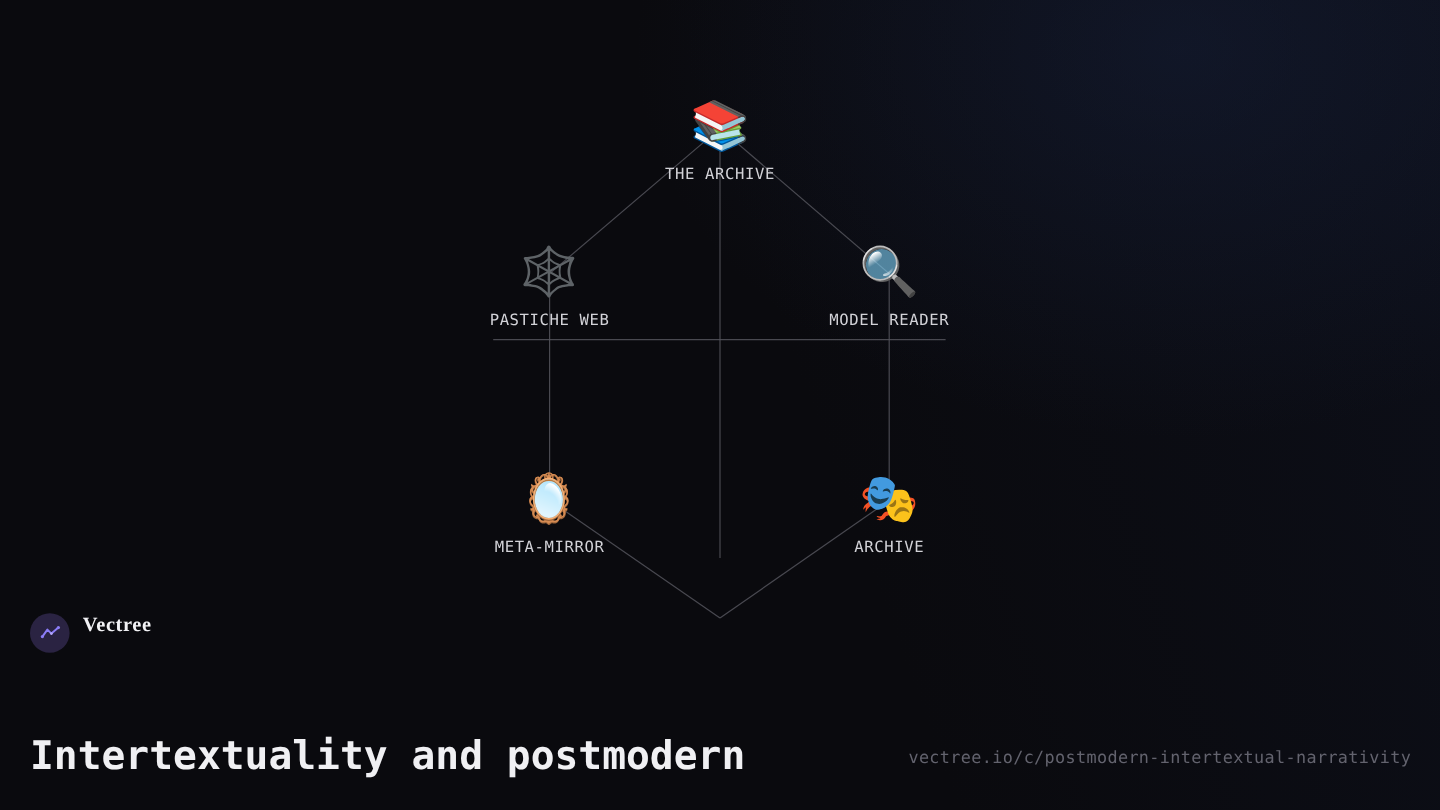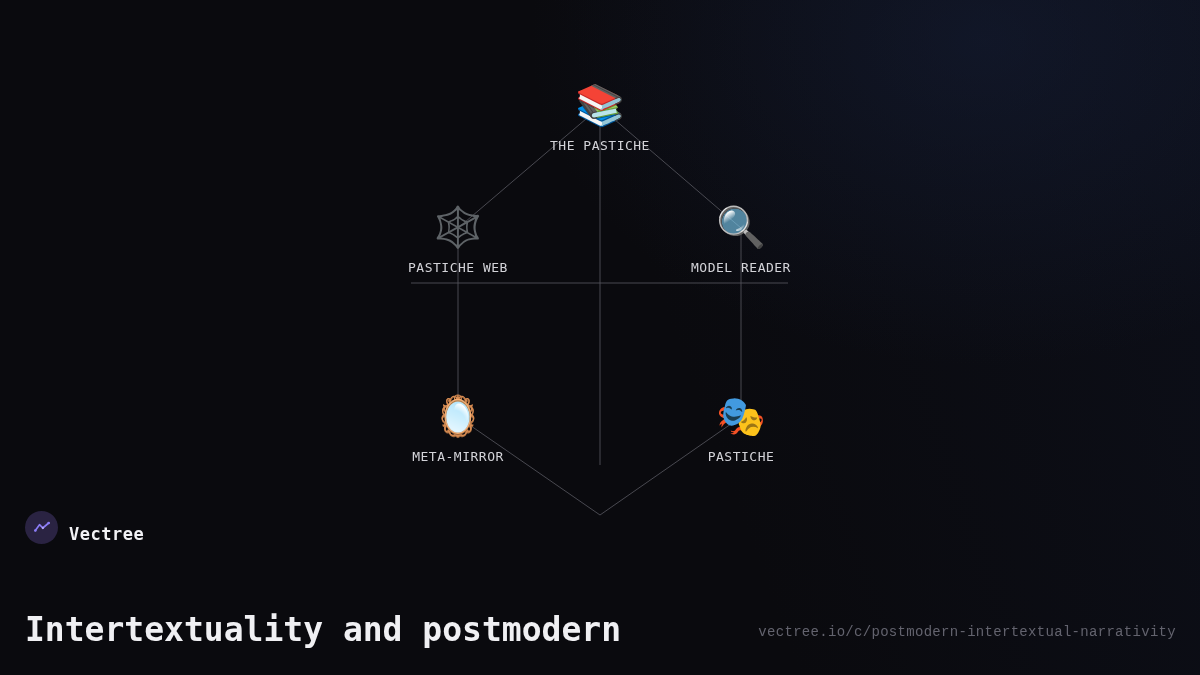--- a/index.html
+++ b/index.html
@@ -36,21 +36,21 @@
   }
   .node-archive      { left: 600px; top: 81px; }
   .node-semiotic-web { left: 458px; top: 203px; }
   .node-model-reader { left: 741px; top: 203px; }
   .node-meta-mirror  { left: 458px; top: 392px; }
   .node-pastiche     { left: 741px; top: 392px; }
 
   .brand {
     position: absolute;
     left: 25px; top: 511px;
-    display: flex; align-items: flex-end; gap: 11px;
+    display: flex; align-items: flex-start; gap: 11px; font-family: Liberation Serif, serif;
   }
   .brand-logo {
     width: 33px; height: 33px;
     border-radius: 50%;
     background: #2a2342;
     display: flex; align-items: center; justify-content: center;
   }
   .brand-name {
     font-size: 17px;
     font-weight: 700;
@@ -67,62 +67,61 @@
     color: #f0f0f3;
     white-space: pre;
   }
 
   .page-url {
     position: absolute;
     right: 24px; top: 624px;
     font-size: 14px;
     color: #63636e;
     letter-spacing: 0.3px;
-    font-family: Liberation Mono, monospace;
   }
 </style>
 </head>
 <body>
 
 <div class="canvas">
 
   <svg class="edges" width="1200" height="675" viewBox="0 0 1200 675">
     <line x1="600" y1="107" x2="458" y2="228"></line>
     <line x1="600" y1="107" x2="741" y2="228"></line>
     <line x1="600" y1="107" x2="600" y2="465"></line>
     <line x1="411" y1="283" x2="788" y2="283"></line>
     <line x1="458" y1="228" x2="458" y2="417"></line>
     <line x1="741" y1="228" x2="741" y2="417"></line>
     <line x1="458" y1="417" x2="600" y2="515"></line>
     <line x1="741" y1="417" x2="600" y2="515"></line>
   </svg>
 
   <div class="node node-archive">
     <span class="node-icon">📚</span>
-    <span class="node-label">THE PASTICHE</span>
+    <span class="node-label">THE ARCHIVE</span>
   </div>
 
   <div class="node node-semiotic-web">
     <span class="node-icon">🕸️</span>
     <span class="node-label">PASTICHE WEB</span>
   </div>
 
   <div class="node node-model-reader">
     <span class="node-icon">🔍</span>
     <span class="node-label">MODEL READER</span>
   </div>
 
   <div class="node node-meta-mirror">
     <span class="node-icon">🪞</span>
     <span class="node-label">META-MIRROR</span>
   </div>
 
   <div class="node node-pastiche">
     <span class="node-icon">🎭</span>
-    <span class="node-label">PASTICHE</span>
+    <span class="node-label">ARCHIVE</span>
   </div>
 
   <div class="brand">
     <div class="brand-logo">
       <svg width="20" height="20" viewBox="0 0 24 24">
         <polyline points="4,15 9,8 13,12 20,6" fill="none" stroke="#8b7cf6" stroke-width="2" stroke-linecap="round" stroke-linejoin="round"></polyline>
         <circle cx="4" cy="15" r="1.6" fill="#8b7cf6"></circle>
         <circle cx="20" cy="6" r="1.6" fill="#8b7cf6"></circle>
         <circle cx="13" cy="12" r="1.4" fill="#b3a7fa"></circle>
       </svg>

